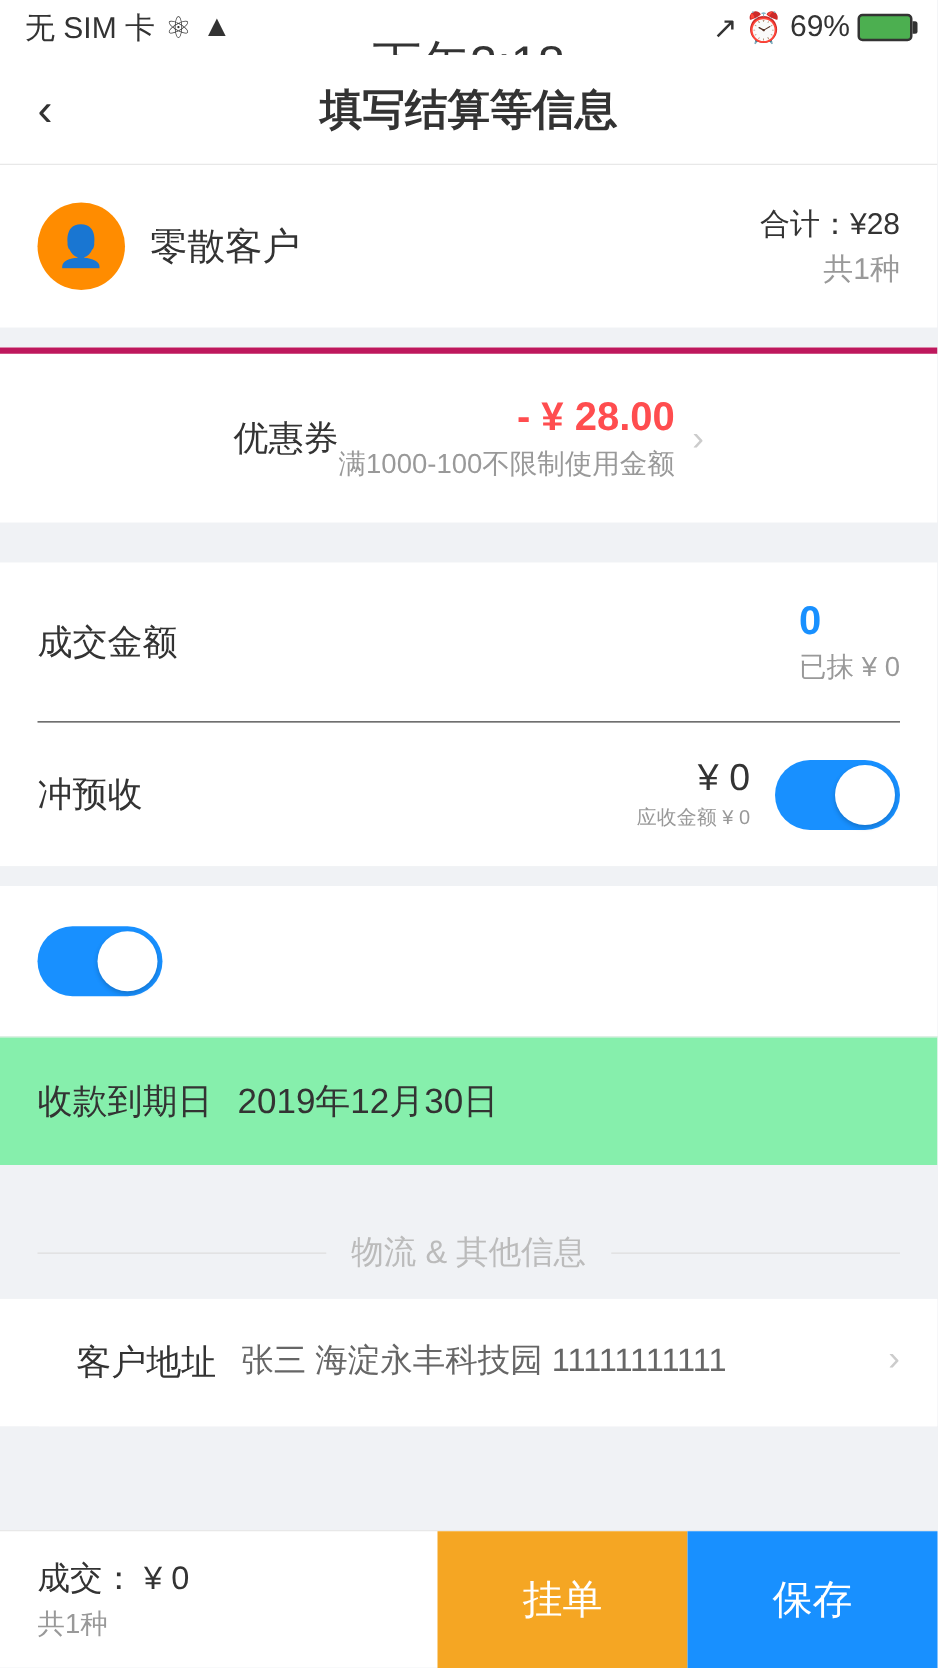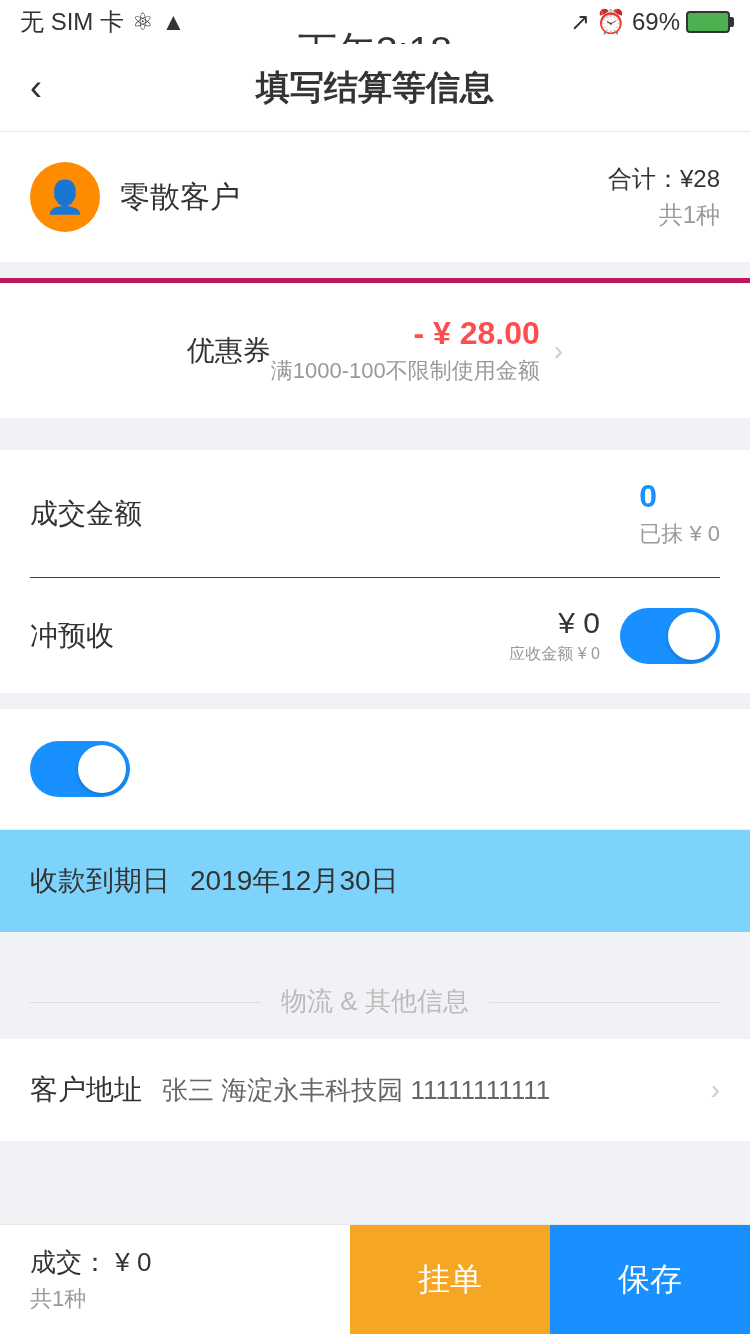--- a/index.html
+++ b/index.html
@@ -268,21 +268,21 @@
       margin-bottom: 0;
     }
     .debt-label {
       font-size: 28px;
       color: #333;
       font-weight: 500;
     }
 
     
     .duedate-row {
-      background: #7dd3fc;
+      background: #86efac;
       padding: 32px 30px;
       border-top: 1px solid #f0f0f0;
       display: flex;
       align-items: center;
       gap: 20px;
     }
     .duedate-label {
       font-size: 28px;
       color: #333;
       font-weight: 500;
@@ -316,22 +316,23 @@
       right: 30px;
       height: 1px;
       background: #ddd;
     }
 
     
     .address-row {
       background: #fff;
       padding: 32px 30px;
       display: flex;
-      align-items: center;
+      align-items: flex-start;
       justify-content: space-between;
+      margin-left: 31px;
     }
     .address-label {
       font-size: 28px;
       color: #333;
       font-weight: 500;
       flex-shrink: 0;
       margin-right: 20px;
     }
     .address-value {
       font-size: 26px;

